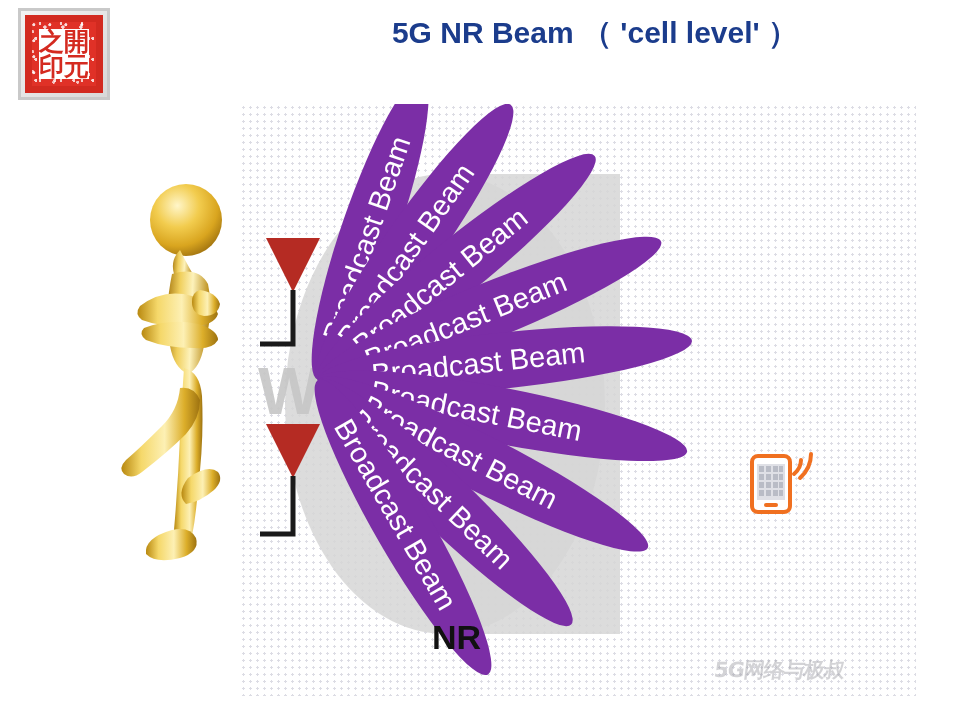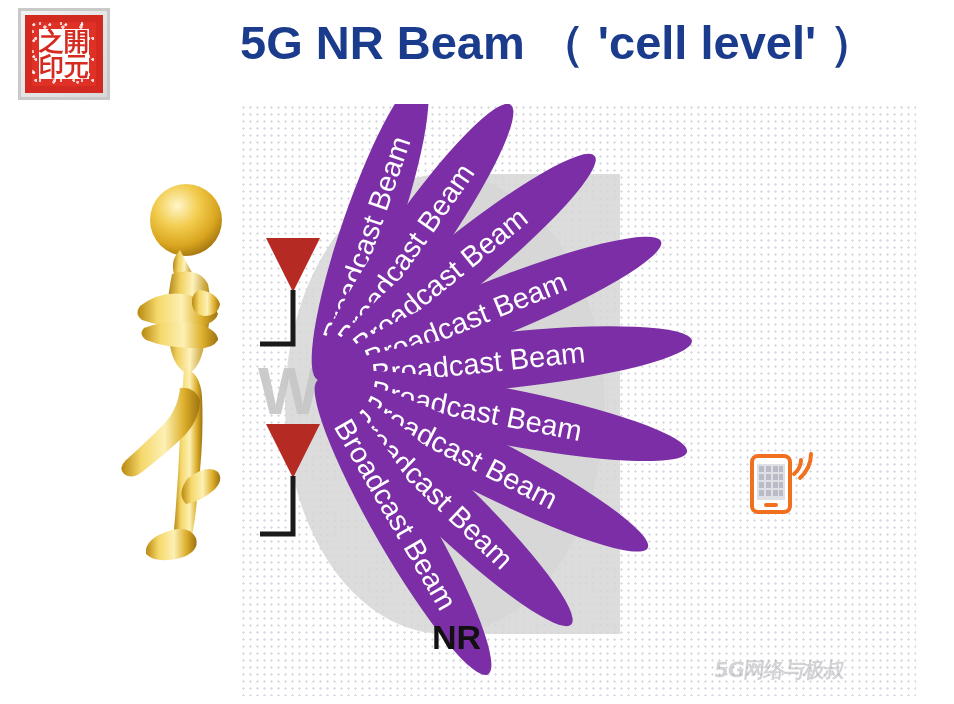--- a/index.html
+++ b/index.html
@@ -69,24 +69,24 @@
     line-height: 1;
     font-family: "DejaVu Sans", sans-serif;
   }
 
   
   #page-title {
     position: absolute;
     left: 240px;
     top: 16px;
     width: 710px;
-    text-align: left;
+    text-align: center;
     color: #1b3c8c;
     font-weight: bold;
-    font-size: 47px;
+    font-size: 30px;
     line-height: 1.15;
     letter-spacing: 0px;
     white-space: nowrap;
     font-family: "Liberation Sans", sans-serif;
   }
 
   
   #diagram-panel {
     position: absolute;
     left: 240px;

